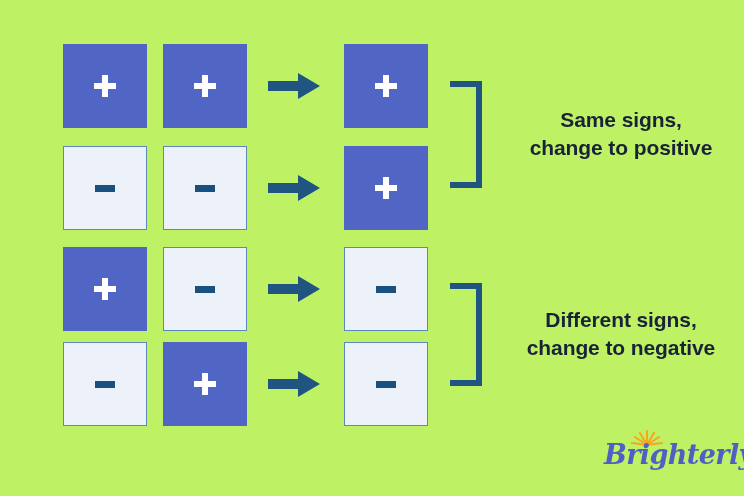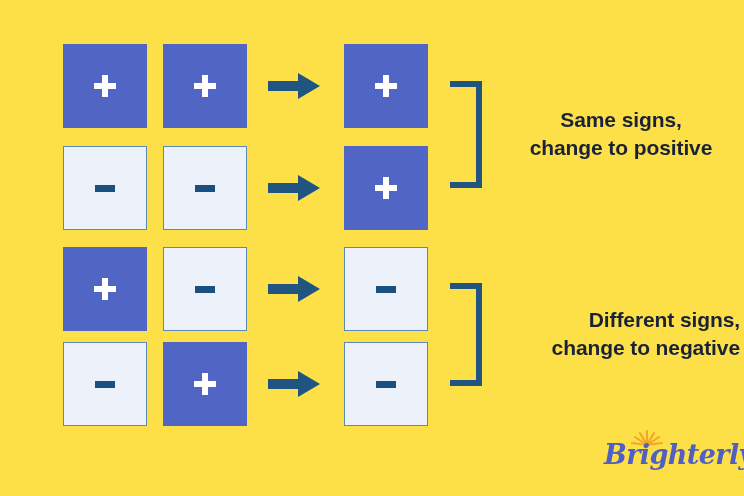--- a/index.html
+++ b/index.html
@@ -2,21 +2,21 @@
 <html><head>
 <meta charset="utf-8">
 <style>
   * { margin:0; padding:0; box-sizing:border-box; }
   html, body {
     width:744px; height:496px;
     background:#F7F9FC;
     font-family:"Liberation Sans", sans-serif;
     overflow:hidden;
   }
-  #canvas { position:relative; width:744px; height:496px; background:#fde047; }
+  #canvas { position:relative; width:744px; height:496px; background:#bef264; }
 
   
   .sign-box {
     position:absolute;
     width:84px; height:84px;
     display:flex; align-items:center; justify-content:center;
   }
   .sign-box.positive {
     background:#5166C4;
     border:1px solid #5166C4;
@@ -139,21 +139,21 @@
     <span class="bbar"></span>
   </div>
   <div class="caption" style="left:502px; top:106px; width:238px;">Same signs,
 change to positive</div>
 
   <div class="bracket" style="left:450px; top:283px; width:32px; height:103px;">
     <span class="tbar"></span>
     <span class="vbar"></span>
     <span class="bbar"></span>
   </div>
-  <div class="caption" style="left:502px; top:306px; width:238px;text-align:right;">Different signs,
+  <div class="caption" style="left:502px; top:306px; width:238px;">Different signs,
 change to negative</div>
 
   <div id="logo">
     <svg class="burst" viewBox="0 0 32 20">
       <g stroke="#F5A623" stroke-width="2.1" stroke-linecap="round">
         <line x1="16" y1="18" x2="16" y2="4"></line>
         <line x1="16" y1="18" x2="9" y2="6"></line>
         <line x1="16" y1="18" x2="23" y2="6"></line>
         <line x1="16" y1="18" x2="4" y2="10"></line>
         <line x1="16" y1="18" x2="28" y2="10"></line>

